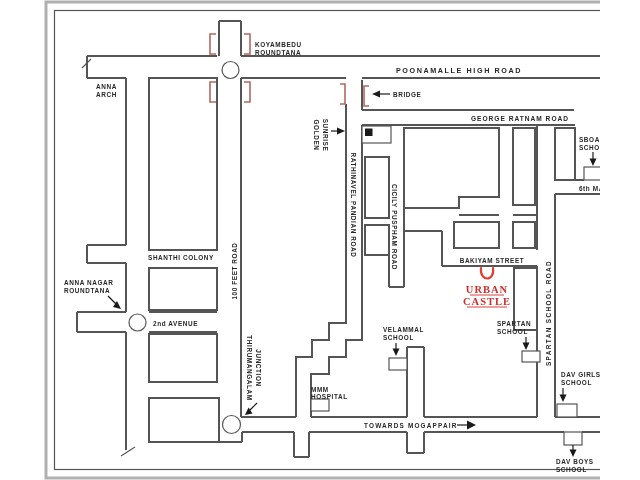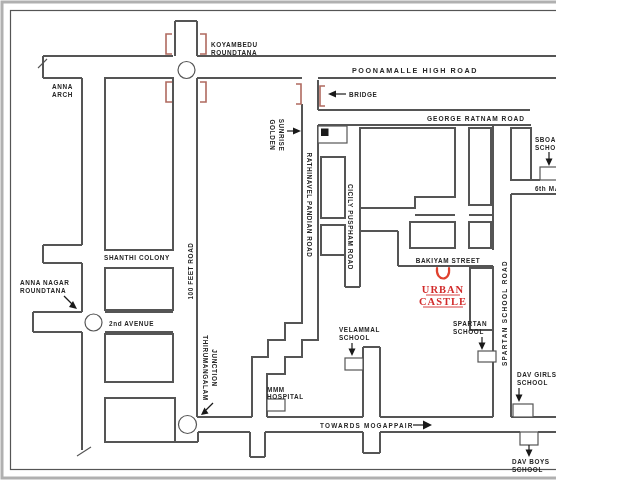--- a/index.html
+++ b/index.html
@@ -1,16 +1,16 @@
 <!DOCTYPE html>
 <html><head>
 <meta charset="utf-8">
 <style>
   html,body{margin:0;padding:0;background:#fff;}
-  .map-wrap{width:556px;height:480px;position:relative;background:#fff;overflow:hidden;}
+  .map-wrap{width:556px;height:480px;position:relative;background:#fff;overflow:hidden;margin-left:44px;}
   svg{display:block;font-family:"Liberation Sans",sans-serif;}
   text{fill:#262626;font-weight:bold;}
   .lbl{font-size:6.4px;letter-spacing:0.6px;}
   .lbl-big{font-size:7.2px;letter-spacing:1.6px;}
   .lbl-mid{font-size:6.6px;letter-spacing:1px;}
   .logo-txt{font-family:"Liberation Serif",serif;font-size:10.5px;letter-spacing:1px;fill:#d22b2b;}
   .roadline{stroke:#555555;stroke-width:1.2;fill:none;}
   .blockrect{stroke:#555555;stroke-width:1.2;fill:#ffffff;}
   .bracket{stroke:#b06a5f;stroke-width:1.6;fill:none;}
   .arrowline{stroke:#1a1a1a;stroke-width:1.2;fill:none;}

